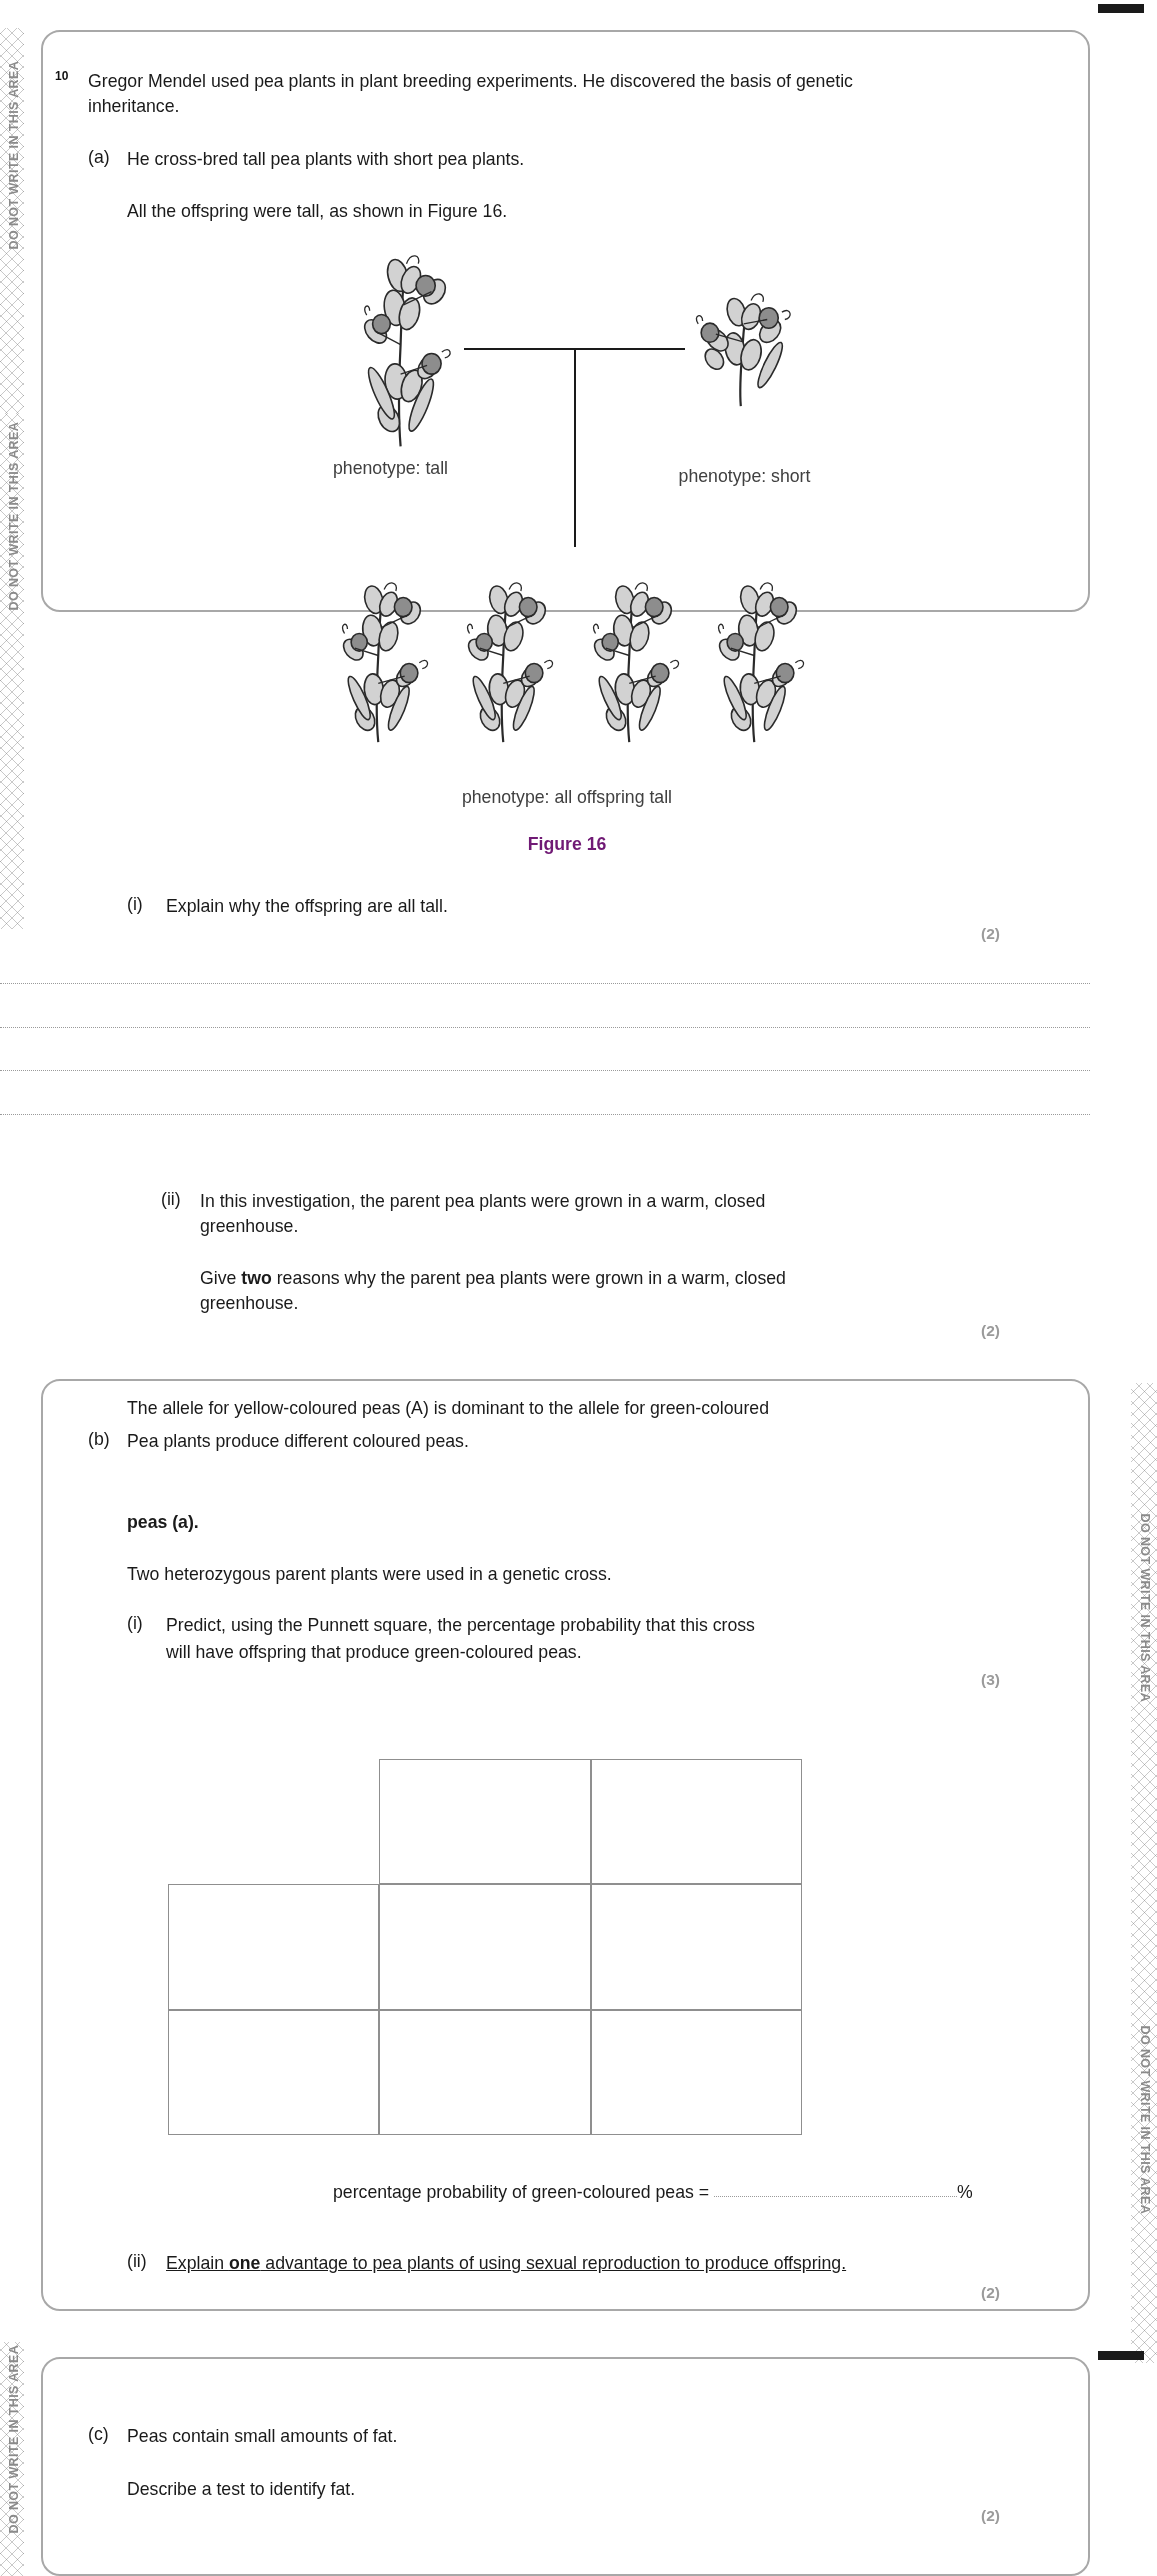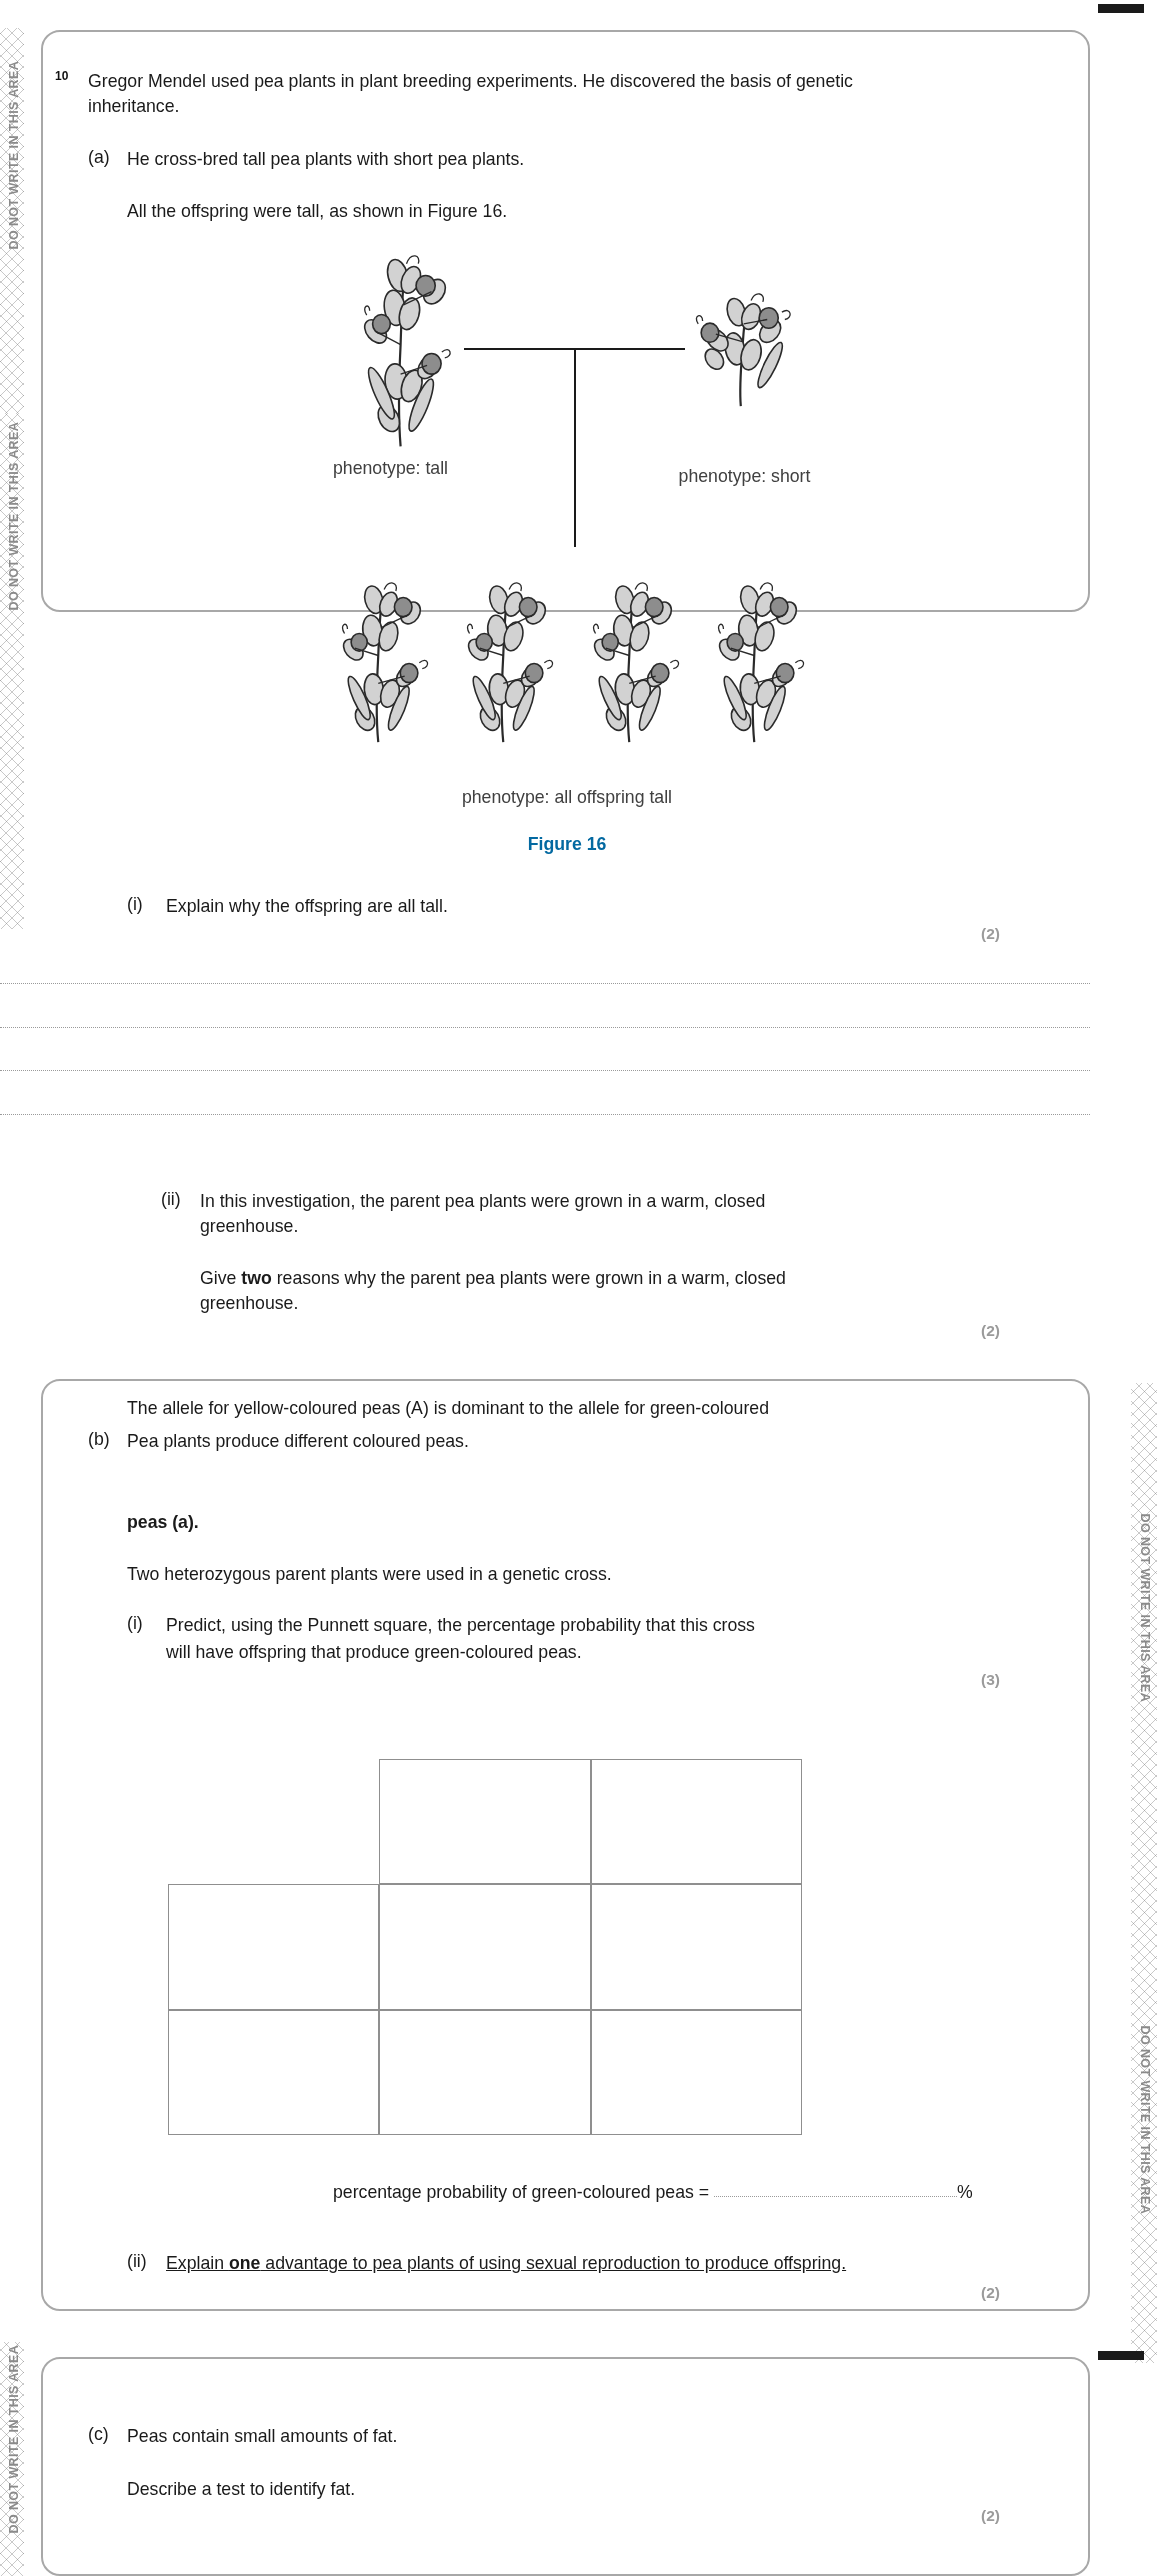--- a/index.html
+++ b/index.html
@@ -78,21 +78,21 @@
     position: absolute;
     height: 0;
     border-bottom: 1.5px dotted #9a9a9a;
   }
 
   
   .fig-caption {
     position: absolute;
     font-size: 17.7px;
     font-weight: bold;
-    color: #0369a1;
+    color: #701a75;
     text-align: center;
   }
   .pheno {
     position: absolute;
     font-size: 17.7px;
     color: #404040;
     text-align: center;
   }
   .cross-line {
     position: absolute;

